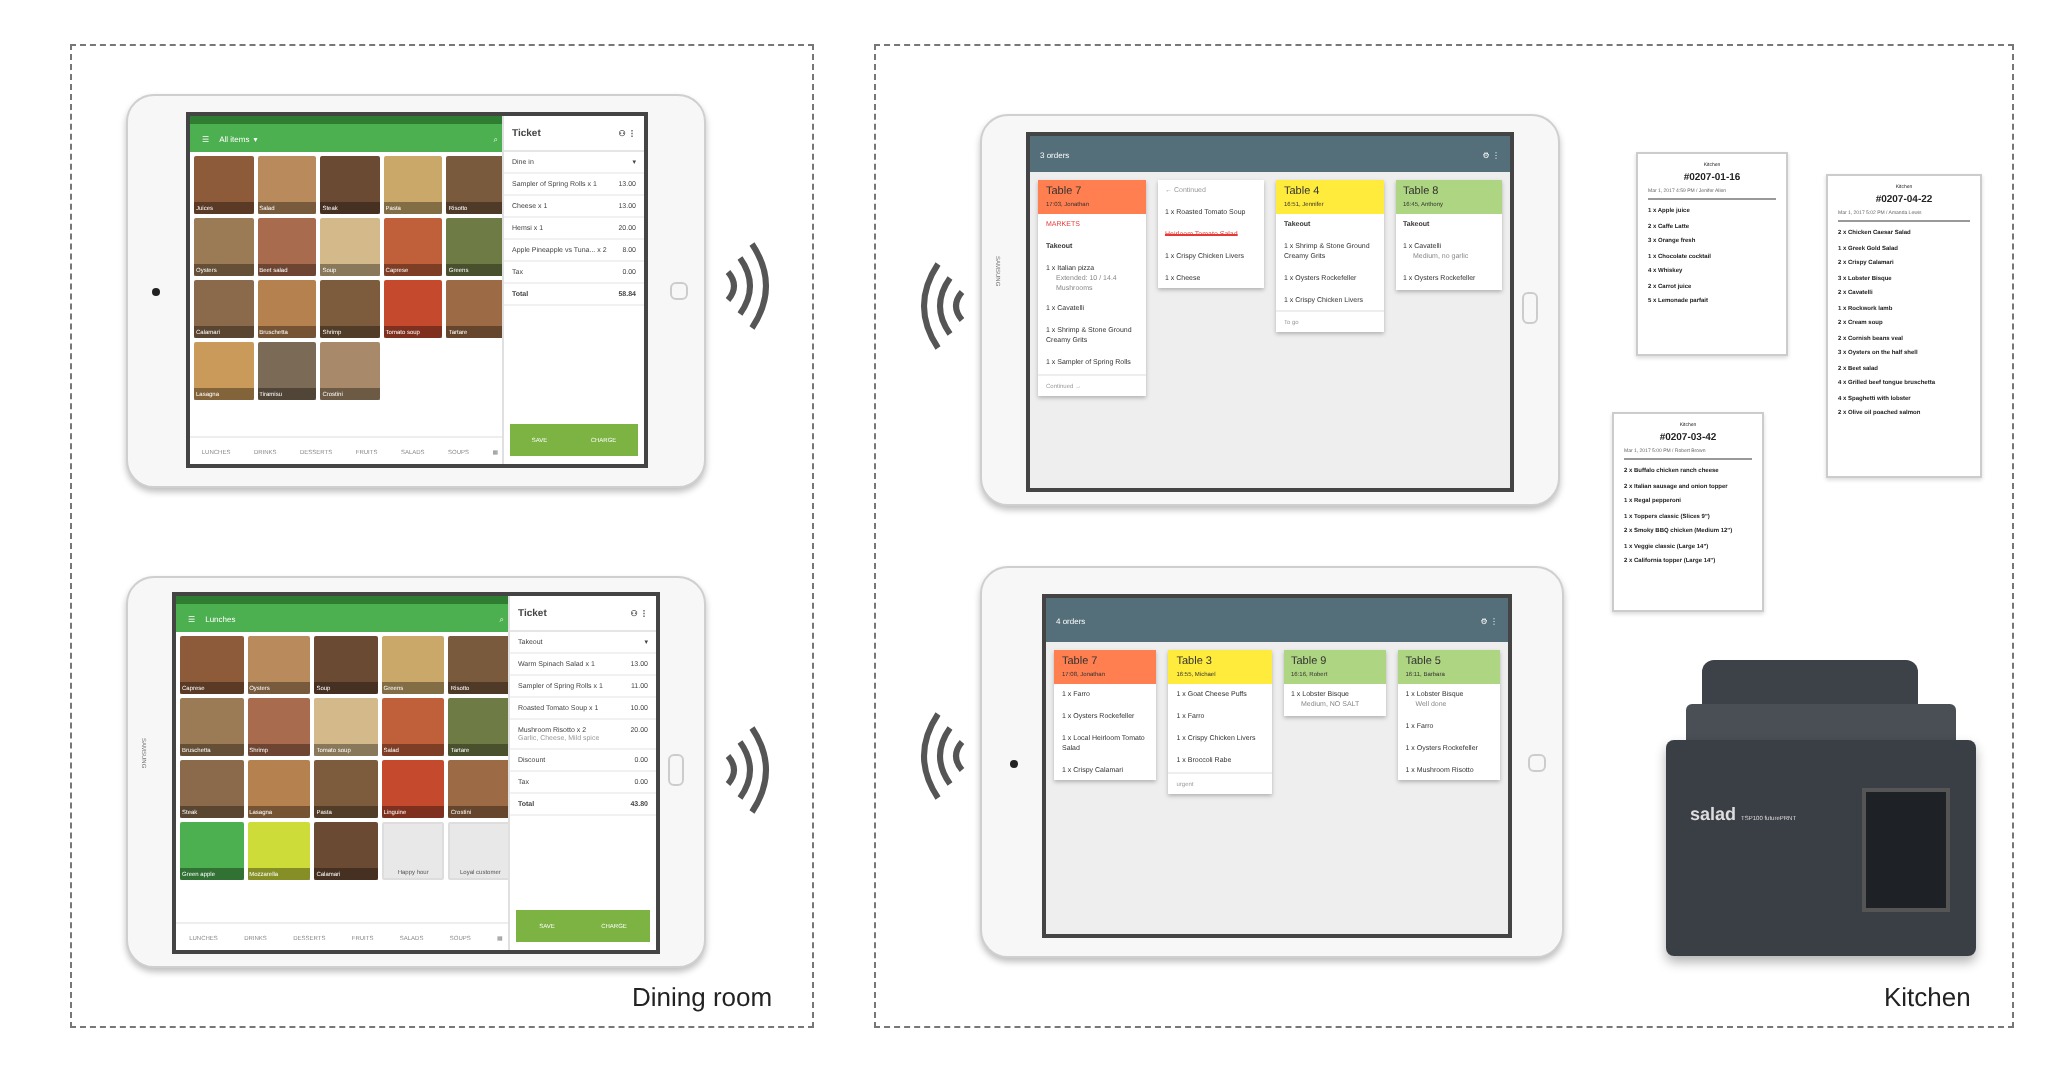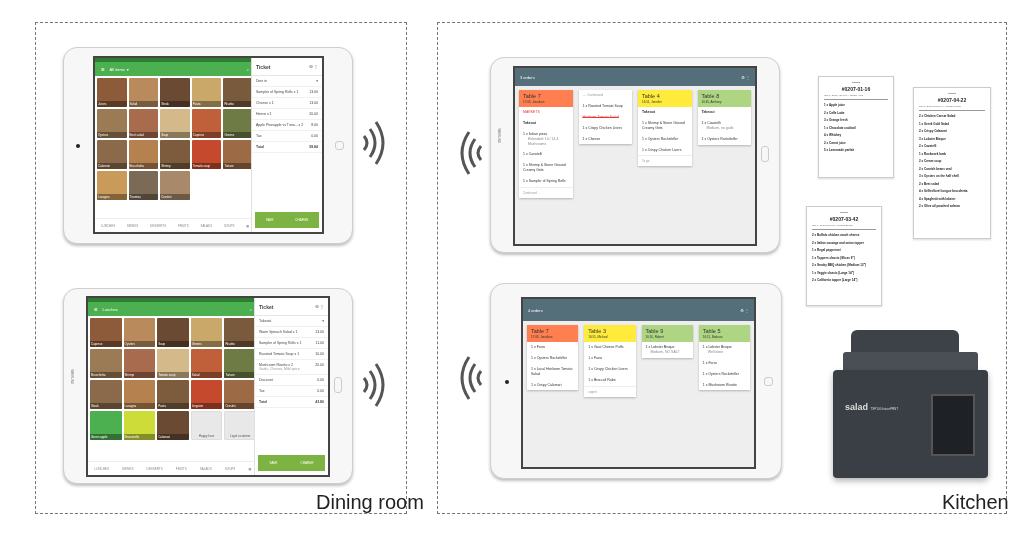--- a/index.html
+++ b/index.html
@@ -1,18 +1,18 @@
 <!DOCTYPE html>
 <html><head>
 <meta charset="utf-8">
 <style>
 *{box-sizing:border-box;margin:0;padding:0}
 body{width:1024px;height:539px;background:#fff;font-family:"Liberation Sans",sans-serif;position:relative;overflow:hidden;color:#333}
 .region{position:absolute;border:1px dashed #777}
-.region-label{position:absolute;font-size:20px;color:#222}
+.region-label{position:absolute;font-size:13px;color:#222}
 .tablet{position:absolute;background:#f7f7f7;border:1px solid #cfcfcf;border-radius:14px;box-shadow:0 2px 3px rgba(0,0,0,.25)}
 .screen{position:absolute;background:#fff;border:2px solid #444;overflow:hidden}
 .cam{position:absolute;width:4px;height:4px;border-radius:50%;background:#222}
 .homebtn{position:absolute;width:9px;height:9px;border:1px solid #ccc;border-radius:3px}
 .status-bar{height:4px;background:#2e7d32}
 .green-top{background:#4caf50;color:#fff;font-size:4px;display:flex;align-items:center;padding:0 6px;height:14px}
 .grid{display:grid;grid-template-columns:repeat(5,1fr);gap:2px;padding:2px}
 .tile{height:29px;border-radius:1px;position:relative;font-size:3px;color:#fff}
 .tile .cap{position:absolute;left:0;right:0;bottom:0;background:rgba(0,0,0,.35);padding:1px}
 .tile.tag{background:#e8e8e8;border:1px solid #ddd}

